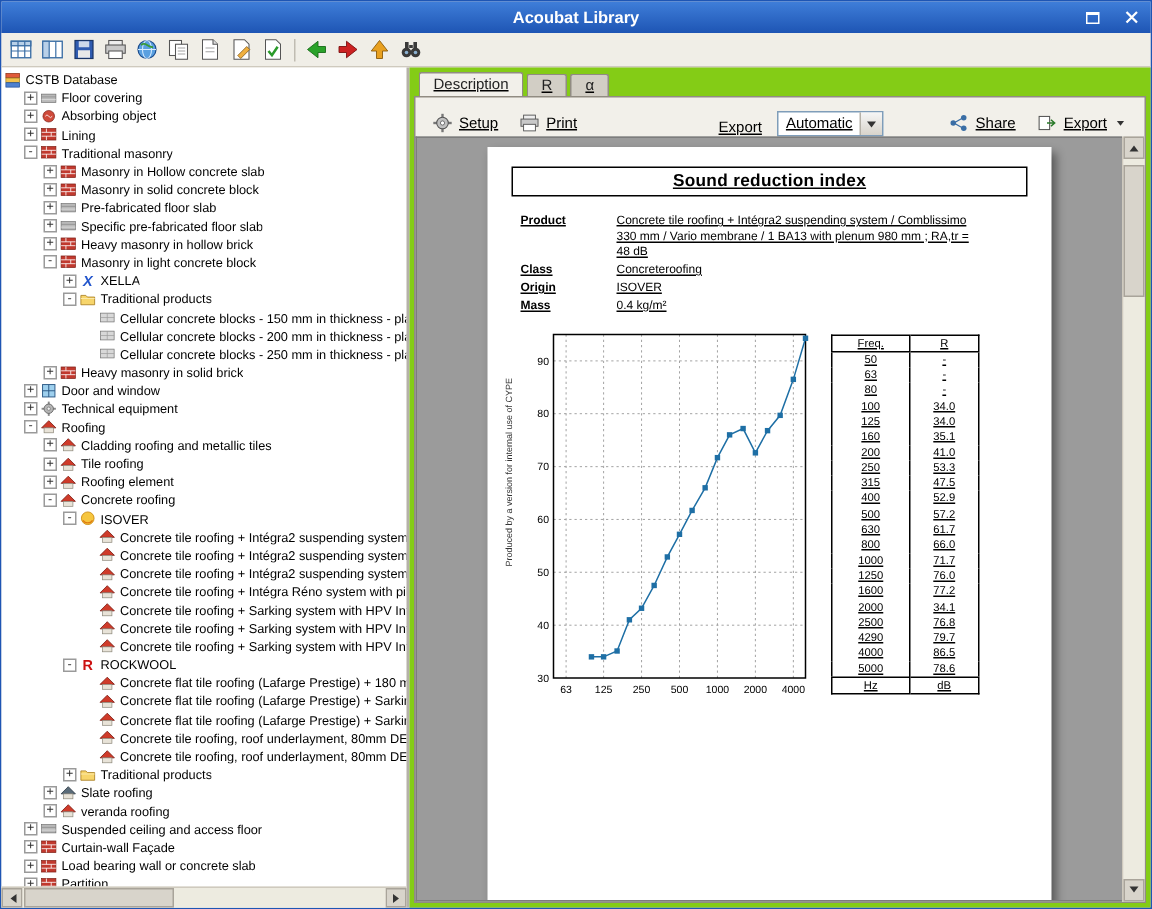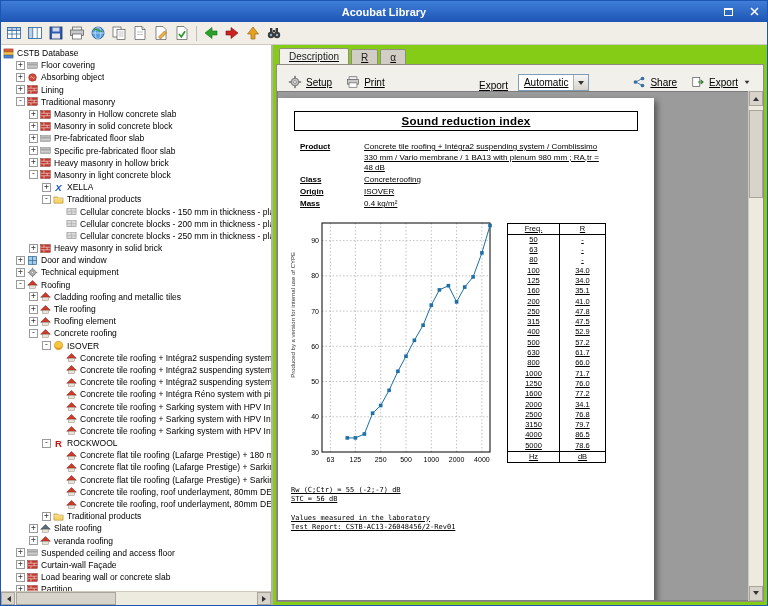--- a/index.html
+++ b/index.html
@@ -54,21 +54,21 @@
   .gap30 { width:24px; }
 
   .arr-down { width:0; height:0; border:3px solid transparent; border-top:4px solid #333; margin-top:3px; }
   .arr-down.small { transform:scale(.8); margin-left:2px; }
   .arr-up { width:0; height:0; border:3px solid transparent; border-bottom:4px solid #333; margin-bottom:2px; }
   .arr-down-s { width:0; height:0; border:3px solid transparent; border-top:4px solid #333; margin-top:2px; }
   .arr-left { width:0; height:0; border:3px solid transparent; border-right:4px solid #333; margin-right:2px; }
   .arr-right { width:0; height:0; border:3px solid transparent; border-left:4px solid #333; margin-left:2px; }
 
   .viewer { flex:1; display:flex; min-height:0; }
-  .viewport { flex:1; background:#9b9b9b; display:flex; justify-content:flex-start; overflow:hidden; border:1px solid #7d7d7d; border-right:none; }
+  .viewport { flex:1; background:#9b9b9b; display:flex; justify-content:center; overflow:hidden; border:1px solid #7d7d7d; border-right:none; }
   .vscroll { width:15px; flex:0 0 auto; background:#ece9e2; display:flex; flex-direction:column; border-left:1px solid #cfcabe; }
   .vbtn { height:15px; background:#d8d4cb; border:1px solid #a9a49a; display:flex; align-items:center; justify-content:center; }
   .vtrack { flex:1; position:relative; background:#edebe0; }
   .vthumb { position:absolute; top:4px; left:0; right:0; height:88px; background:#d8d4cb; border:1px solid #a9a49a; }
 
   
   .page { width:376px; flex:0 0 auto; background:#fff; margin-top:6px; height:560px; box-shadow:3px 3px 6px rgba(0,0,0,.45); color:#000; }
   .ptitle { border:1px solid #000; margin:13px 16px 0; text-align:center; font-size:11.5px; font-weight:bold; padding:3px 0; letter-spacing:.2px; }
   .fields { margin:11px 14px 0 22px; }
   .field { display:flex; font-size:8px; line-height:10.5px; margin-bottom:1.5px; }
@@ -820,21 +820,21 @@
                       <tr>
                         <td>160</td>
                         <td>35.1</td>
                       </tr>
                       <tr>
                         <td>200</td>
                         <td>41.0</td>
                       </tr>
                       <tr>
                         <td>250</td>
-                        <td>47.8</td>
+                        <td>53.3</td>
                       </tr>
                       <tr>
                         <td>315</td>
                         <td>47.5</td>
                       </tr>
                       <tr>
                         <td>400</td>
                         <td>52.9</td>
                       </tr>
                       <tr>
@@ -863,47 +863,39 @@
                       </tr>
                       <tr>
                         <td>2000</td>
                         <td>34.1</td>
                       </tr>
                       <tr>
                         <td>2500</td>
                         <td>76.8</td>
                       </tr>
                       <tr>
-                        <td>3150</td>
+                        <td>4290</td>
                         <td>79.7</td>
                       </tr>
                       <tr>
                         <td>4000</td>
                         <td>86.5</td>
                       </tr>
                       <tr>
                         <td>5000</td>
                         <td>78.6</td>
                       </tr>
                     </tbody>
                     <tfoot>
                       <tr>
                         <td>Hz</td>
                         <td>dB</td>
                       </tr>
                     </tfoot>
                   </table>
-              </div>
-              <div class="notes">
-                <div>Rw (C;Ctr) = 55 (-2;-7) dB</div>
-                <div>STC = 56 dB</div>
-                <div class="footnotes">
-                  <div>Values measured in the laboratory</div>
-                  <div>Test Report: CSTB-AC13-26048456/2-Rev01</div>
-                </div>
               </div>
             </div>
           </div>
           <div class="vscroll">
             <div class="vbtn">
                 <div class="arr-up"></div>
               </div>
             <div class="vtrack">
                 <div class="vthumb"></div>
               </div>

